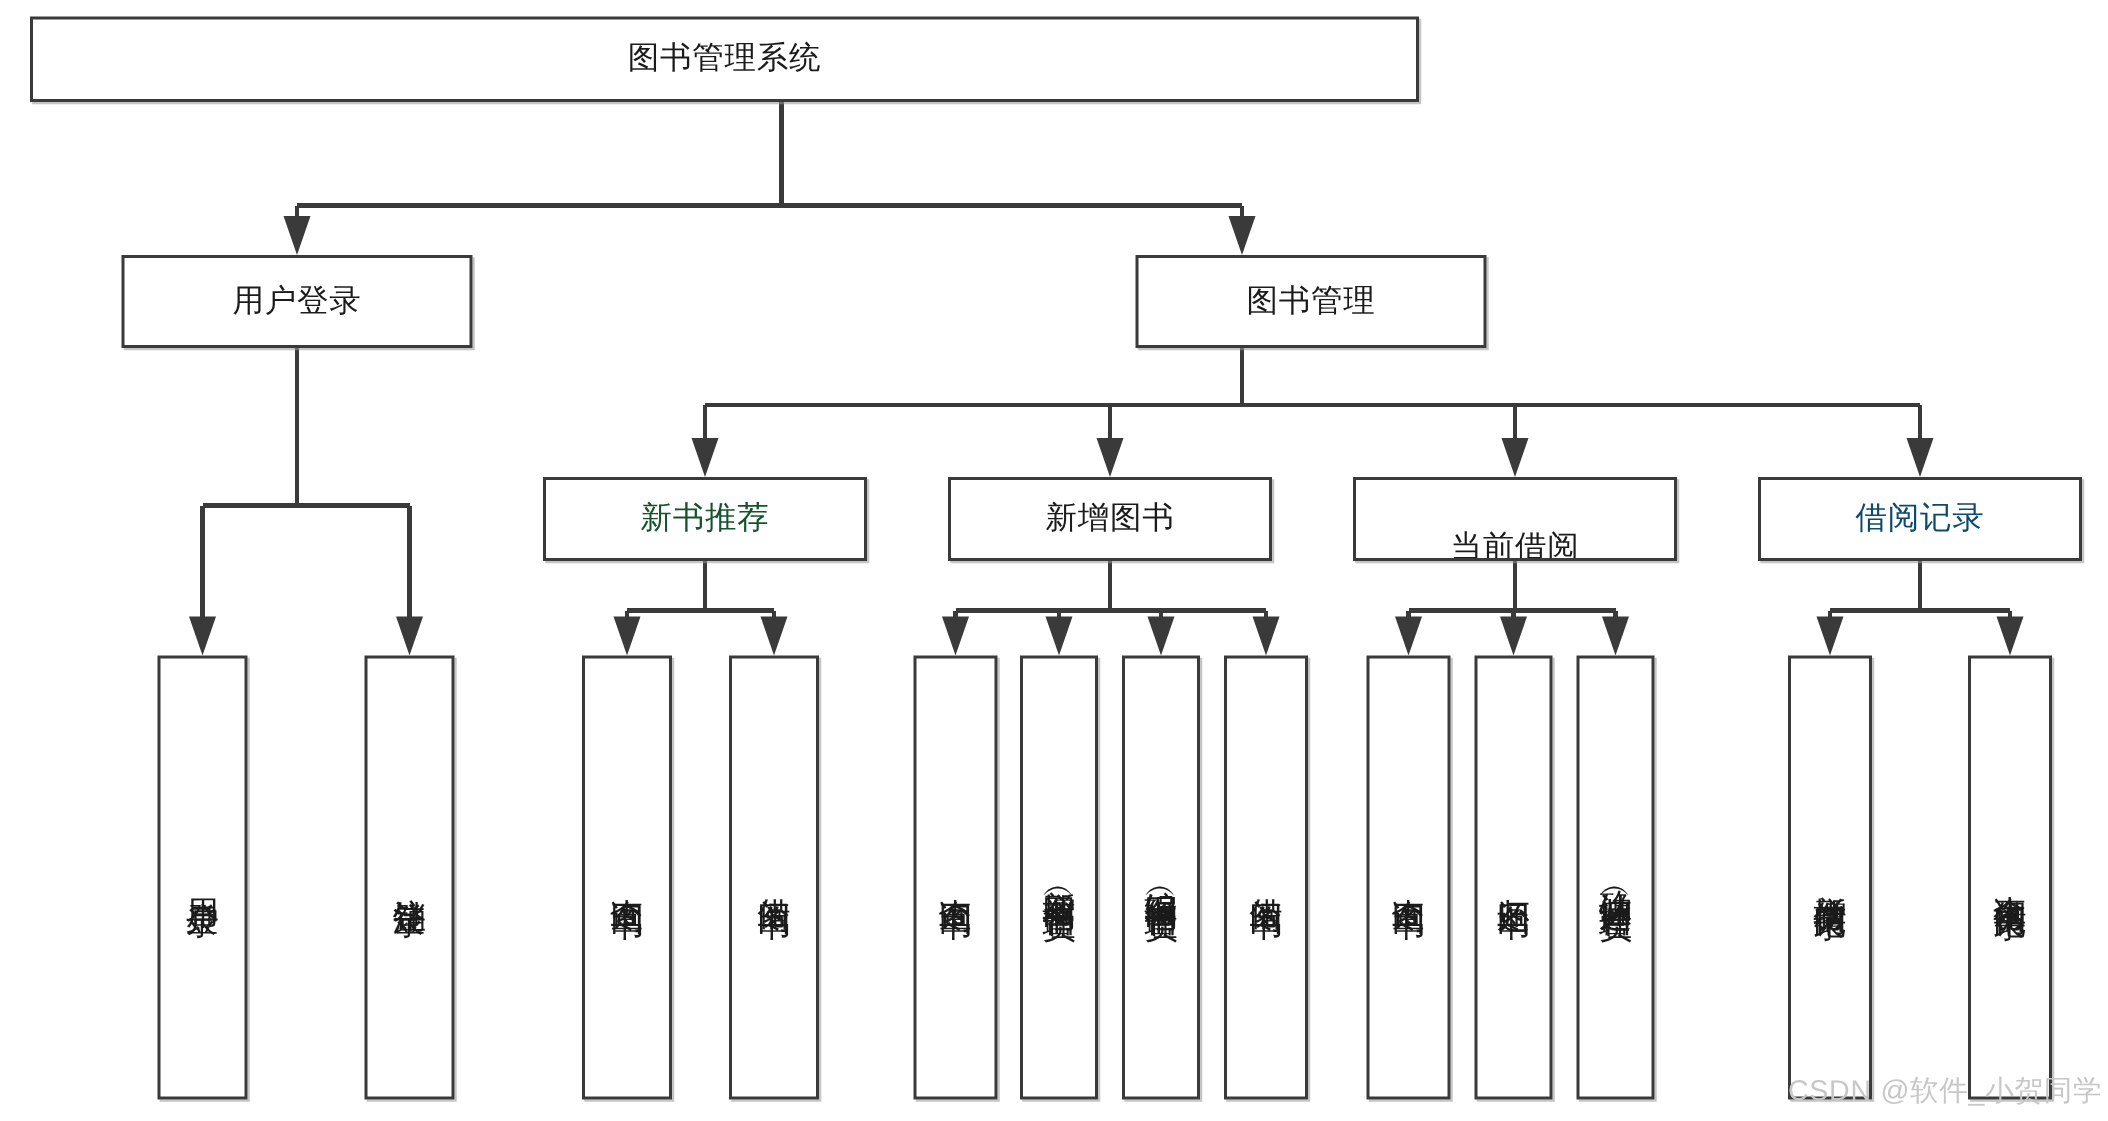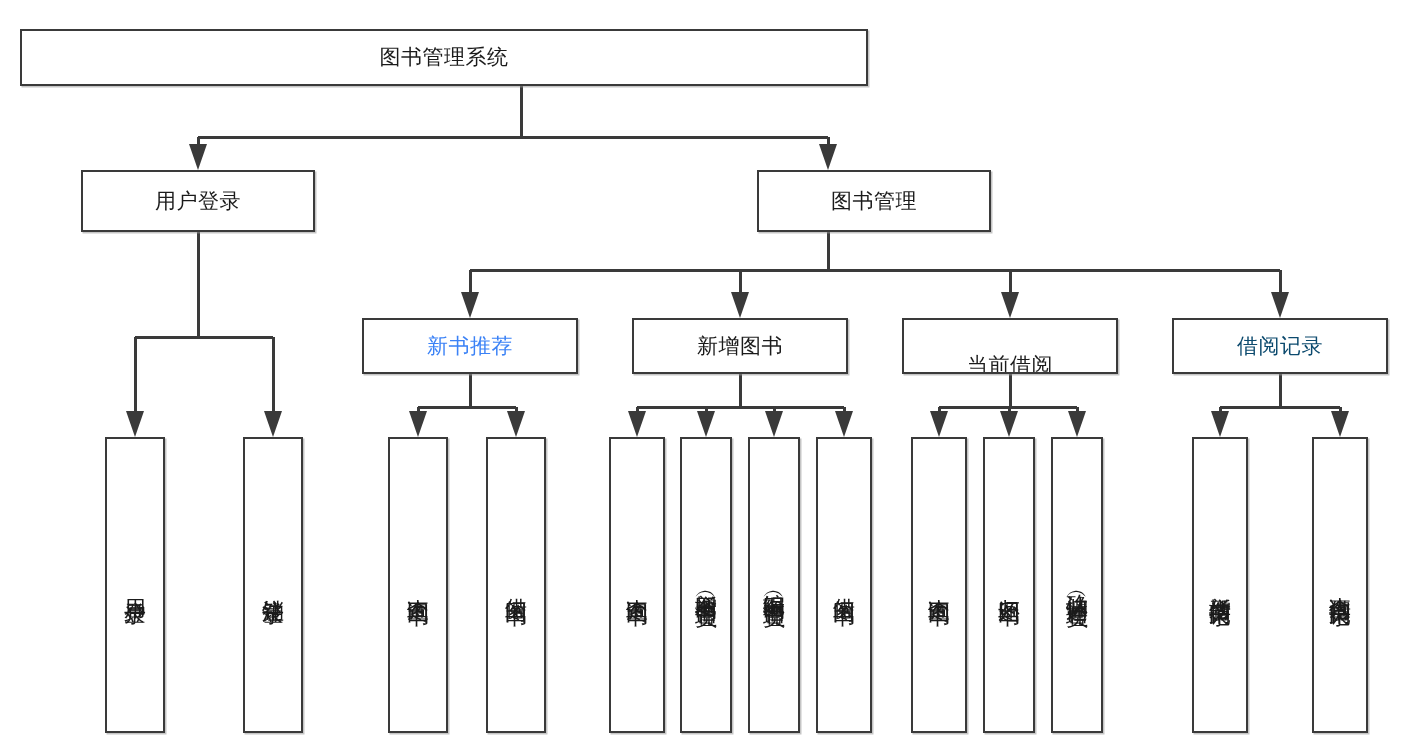--- a/index.html
+++ b/index.html
@@ -115,31 +115,31 @@
       <polygon points="1068,411 1086,411 1077,437" fill="#3a3a3a"></polygon>
       <line x1="1280" y1="374" x2="1280" y2="407" stroke="#3a3a3a" stroke-width="3" shape-rendering="crispEdges"></line>
       <line x1="1220" y1="407" x2="1340" y2="407" stroke="#3a3a3a" stroke-width="3" shape-rendering="crispEdges"></line>
       <line x1="1220" y1="407" x2="1220" y2="413" stroke="#3a3a3a" stroke-width="3" shape-rendering="crispEdges"></line>
       <polygon points="1211,411 1229,411 1220,437" fill="#3a3a3a"></polygon>
       <line x1="1340" y1="407" x2="1340" y2="413" stroke="#3a3a3a" stroke-width="3" shape-rendering="crispEdges"></line>
       <polygon points="1331,411 1349,411 1340,437" fill="#3a3a3a"></polygon>
     </svg>
 
   <div id="node-layer">
-      <div class="node-box" style="left: 20px; top: 29px; width: 848px; height: 57px; border-color: rgb(58, 58, 58);">
+      <div class="node-box" style="left: 20px; top: 11px; width: 926px; height: 57px; border-color: rgb(58, 58, 58);">
         <span class="node-label" style="color: rgb(27, 27, 27);">图书管理系统</span>
       </div>
       <div class="node-box" style="left: 81px; top: 170px; width: 234px; height: 62px; border-color: rgb(58, 58, 58);">
         <span class="node-label" style="color: rgb(27, 27, 27);">用户登录</span>
       </div>
       <div class="node-box" style="left: 711px; top: 170px; width: 234px; height: 62px; border-color: rgb(58, 58, 58); margin-left: 46px;">
         <span class="node-label" style="color: rgb(27, 27, 27);">图书管理</span>
       </div>
       <div class="node-box" style="left: 362px; top: 318px; width: 216px; height: 56px; border-color: rgb(58, 58, 58);">
-        <span class="node-label" style="color: #3b82f6;">新书推荐</span>
+        <span class="node-label" style="color: #14532d;">新书推荐</span>
       </div>
       <div class="node-box" style="left: 632px; top: 318px; width: 216px; height: 56px; border-color: rgb(58, 58, 58);">
         <span class="node-label" style="color: rgb(27, 27, 27);">新增图书</span>
       </div>
       <div class="node-box" style="left: 902px; top: 318px; width: 216px; height: 56px; border-color: rgb(58, 58, 58);">
         <span class="node-label" style="color: rgb(27, 27, 27); margin-top: 38px;">当前借阅</span>
       </div>
       <div class="node-box" style="left: 1172px; top: 318px; width: 216px; height: 56px; border-color: rgb(58, 58, 58);">
         <span class="node-label" style="color: #0c4a6e;">借阅记录</span>
       </div>
@@ -177,13 +177,14 @@
         <span class="node-label" style="color: rgb(27, 27, 27);">确认归还（管理员）</span>
       </div>
       <div class="node-box vertical" style="left: 1192px; top: 437px; width: 56px; height: 296px; border-color: rgb(58, 58, 58);">
         <span class="node-label" style="color: rgb(27, 27, 27);">新增借阅记录</span>
       </div>
       <div class="node-box vertical" style="left: 1312px; top: 437px; width: 56px; height: 296px; border-color: rgb(58, 58, 58);">
         <span class="node-label" style="color: rgb(27, 27, 27);">查询借阅记录</span>
       </div>
     </div>
 
+  <div class="watermark" style="left:1192px; top:714px;">CSDN @软件_小贺同学</div>
 </div>
 
 </body></html>

